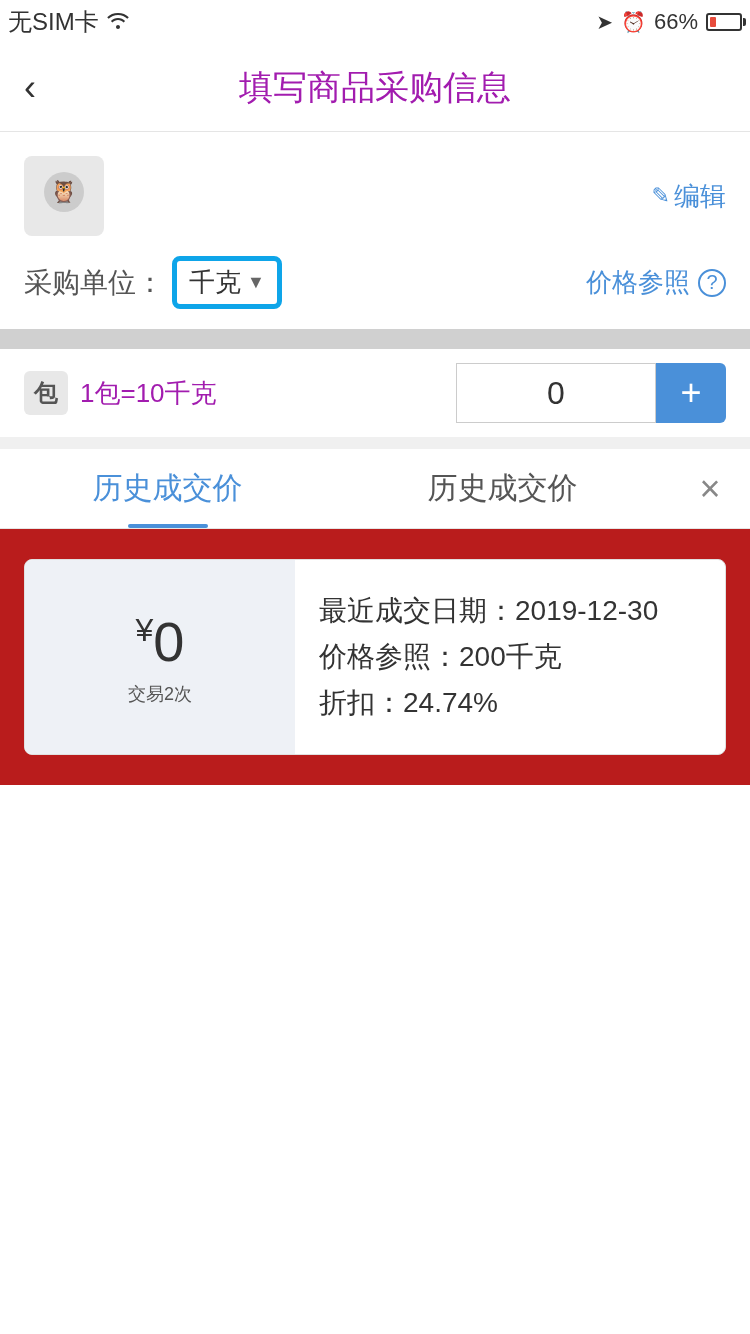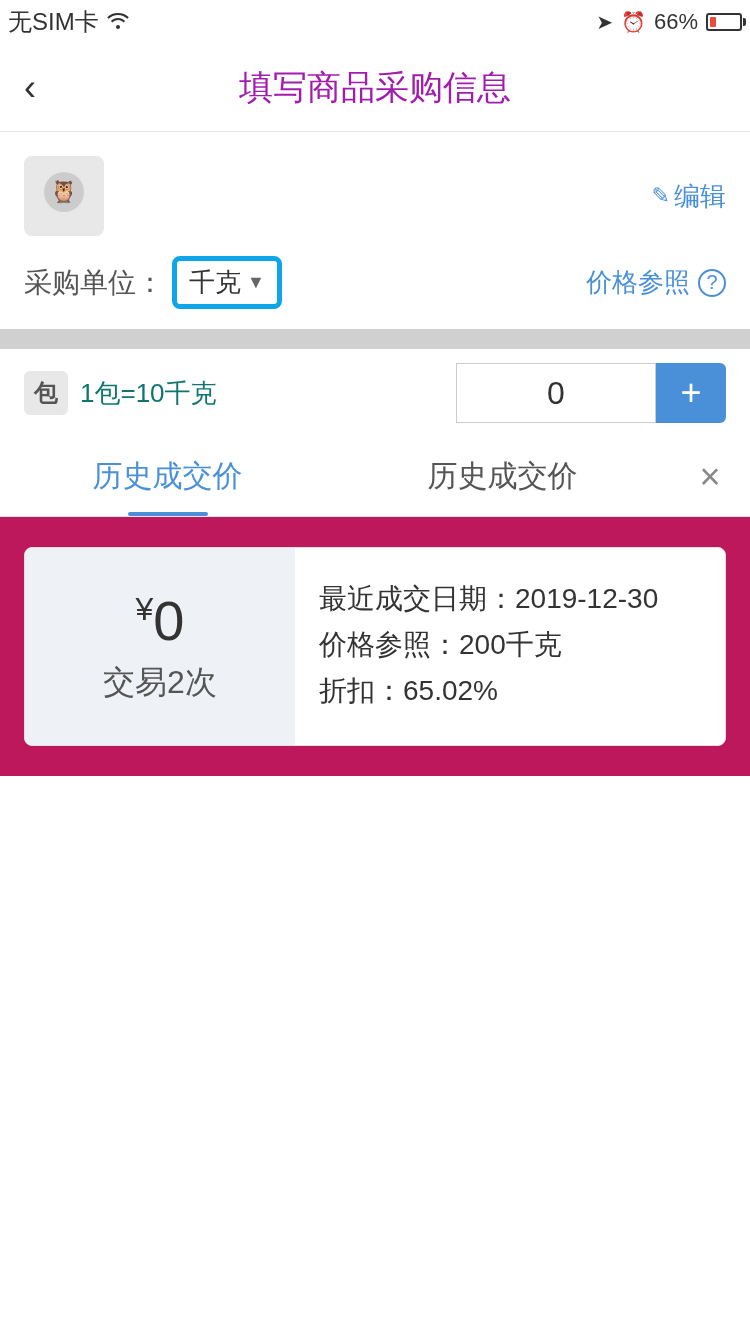--- a/index.html
+++ b/index.html
@@ -213,21 +213,21 @@
       border-radius: 6px;
       display: flex;
       align-items: center;
       justify-content: center;
       font-size: 24px;
       color: #555;
       font-weight: 600;
     }
     .qty-conversion {
       font-size: 26px;
-      color: #0f766e;
+      color: #a21caf;
     }
     .qty-input-group {
       display: flex;
       align-items: center;
       gap: 0;
     }
     .qty-input-box {
       width: 200px;
       height: 60px;
       border: 1px solid #ccc;
@@ -247,21 +247,22 @@
       justify-content: center;
       font-size: 36px;
       color: #fff;
       cursor: pointer;
       border-radius: 0 6px 6px 0;
     }
 
     
     .tab-section {
       width: 750px;
-      background: #be185d;
+      background: #b91c1c;
+      margin-top: 12px;
     }
     .tab-bar {
       width: 750px;
       height: 80px;
       background: #fff;
       display: flex;
       align-items: center;
       border-bottom: 1px solid #e5e5e5;
       position: relative;
     }
@@ -326,21 +327,21 @@
     .card-price {
       font-size: 56px;
       color: #333;
       font-weight: 500;
     }
     .card-price-symbol {
       font-size: 32px;
       vertical-align: super;
     }
     .card-trade-count {
-      font-size: 32px;
+      font-size: 18px;
       color: #555;
       margin-top: 8px;
     }
     .card-right {
       flex: 1;
       padding: 30px 24px;
       display: flex;
       flex-direction: column;
       gap: 4px;
     }
@@ -457,20 +458,20 @@
         <div class="card-trade-count">交易2次</div>
       </div>
       <div class="card-right">
         <div class="card-detail-row">
           <span>最近成交日期：</span><span>2019-12-30</span>
         </div>
         <div class="card-detail-row">
           <span>价格参照：</span><span>200千克</span>
         </div>
         <div class="card-detail-row">
-          <span>折扣：</span><span>65.02%</span>
+          <span>折扣：</span><span>24.74%</span>
         </div>
       </div>
     </div>
   </div>
 </div>
 
 <div class="main-white"></div>
 
 </body></html>

